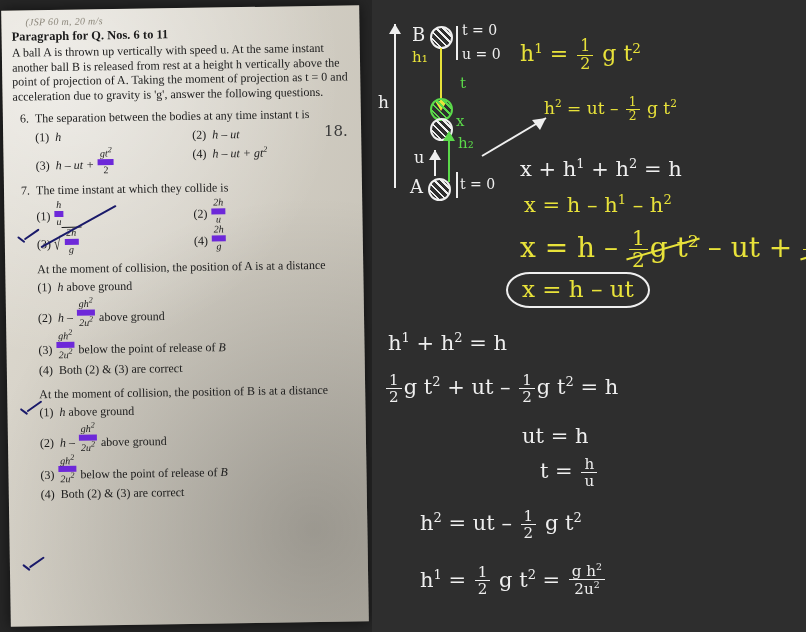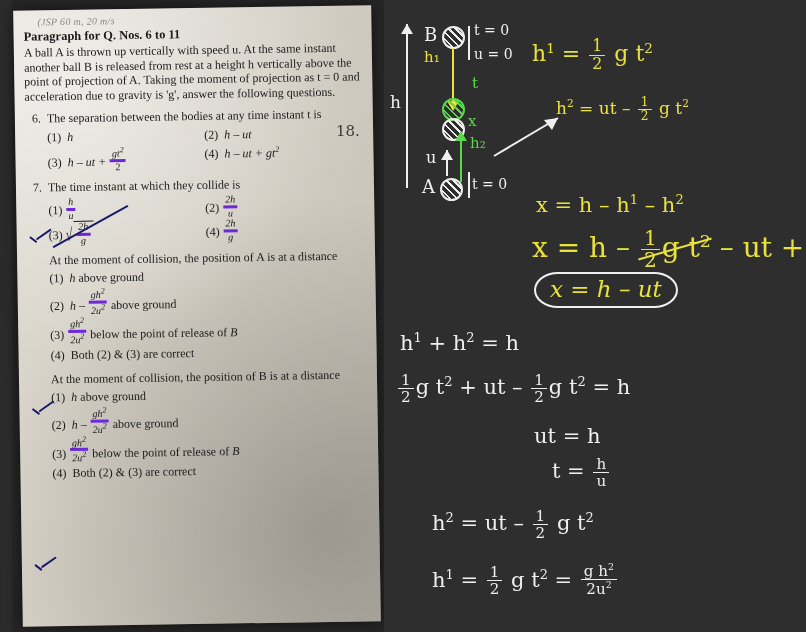--- a/index.html
+++ b/index.html
@@ -2,21 +2,21 @@
 <html><head>
 <meta charset="utf-8">
 <style>
   html,body{margin:0;padding:0;}
   body{
     width:806px;height:632px;
     background:#2b2b2b;
     font-family:"Liberation Serif", serif;
     overflow:hidden;
   }
-  .page{position:relative;width:726px;height:632px;background:#262626;margin-left:12px;}
+  .page{position:relative;width:726px;height:632px;background:#262626;}
 
   
   .book{
     position:absolute;left:6px;top:8px;width:358px;height:616px;
     background:#d9d4c8;
     transform:rotate(-0.9deg);
     box-shadow:0 0 14px rgba(0,0,0,.6);
     overflow:hidden;
     color:#1b1b1b;
   }
@@ -36,21 +36,21 @@
   .para-head{font-weight:bold;font-size:12.5px;margin:0 0 1px 0;}
   .para-body{font-size:12px;line-height:1.22;margin:0 0 7px 0;text-align:left;}
   .qrow{display:flex;gap:6px;margin:0 0 2px 0;}
   .qnum{width:16px;flex:0 0 16px;font-size:12px;text-align:right;}
   .qtext{font-size:12px;line-height:1.25;}
   .opts{display:flex;flex-wrap:wrap;margin:1px 0 7px 22px;}
   .opt{width:50%;font-size:12px;line-height:1.6;position:relative;}
   .opt.full{width:100%;}
   .ital{font-style:italic;}
   .frac{display:inline-block;vertical-align:-0.45em;text-align:center;font-size:10px;line-height:1.05;margin:0 1px;}
-  .frac .n{display:block;border-bottom:3px solid #6d28d9;padding:0 2px;text-align:right;}
+  .frac .n{display:block;border-bottom:6px solid #6d28d9;padding:0 2px;text-align:right;}
   .frac .d{display:block;padding:0 2px;}
   .sqrt{display:inline-block;}
   .sqrt>.rad{display:inline-block;transform:scaleY(1.5);margin-right:1px;}
   .sqrt>.inner{display:inline-block;border-top:1px solid #1b1b1b;padding:0 2px;}
   .sup{font-size:8px;vertical-align:super;}
   .qblock{margin-left:0;}
   .statement{font-size:12px;line-height:1.25;margin:0 0 1px 22px;}
   
   .tick{position:absolute;width:26px;height:16px;pointer-events:none;}
   .tick:before{
@@ -270,30 +270,33 @@
 
     <div class="hw y" style="left:172px;top:96px;font-size:17px;">
       h<span class="sq">2</span> = ut – <span class="fr"><span class="n">1</span><span class="d">2</span></span> g t<span class="sq">2</span>
     </div>
 
     <svg class="bigarrow" style="left:100px;top:110px;" width="80" height="60">
       <line x1="74" y1="8" x2="10" y2="46" stroke="#efefef" stroke-width="2"></line>
       <polygon points="74,8 60,10 68,20" fill="#efefef"></polygon>
     </svg>
 
+    <div class="hw w" style="left:148px;top:156px;font-size:21px;">
+      x + h<span class="sq">1</span> + h<span class="sq">2</span> = h
+    </div>
 
     <div class="hw y" style="left:152px;top:192px;font-size:21px;">
       x = h – h<span class="sq">1</span> – h<span class="sq">2</span>
     </div>
 
     <div class="hw y" style="left:148px;top:228px;font-size:28px;">
       x = h – <span class="strike"><span class="fr"><span class="n">1</span><span class="d">2</span></span>g t<span class="sq">2</span></span> – ut + <span class="strike"><span class="fr"><span class="n">1</span><span class="d">2</span></span>g t<span class="sq">2</span></span>
     </div>
 
-    <div class="boxed" style="left:150px;top:272px;font-style:italic;">
+    <div class="boxed" style="left:134px;top:272px;">
       <span class="hw y" style="position:static;font-size:23px;">x = h – ut</span>
     </div>
 
     <div class="hw w" style="left:16px;top:330px;font-size:21px;">
       h<span class="sq">1</span> + h<span class="sq">2</span> = h
     </div>
 
     <div class="hw w" style="left:12px;top:372px;font-size:21px;">
       <span class="fr"><span class="n">1</span><span class="d">2</span></span>g t<span class="sq">2</span> + ut – <span class="fr"><span class="n">1</span><span class="d">2</span></span>g t<span class="sq">2</span> = h
     </div>

